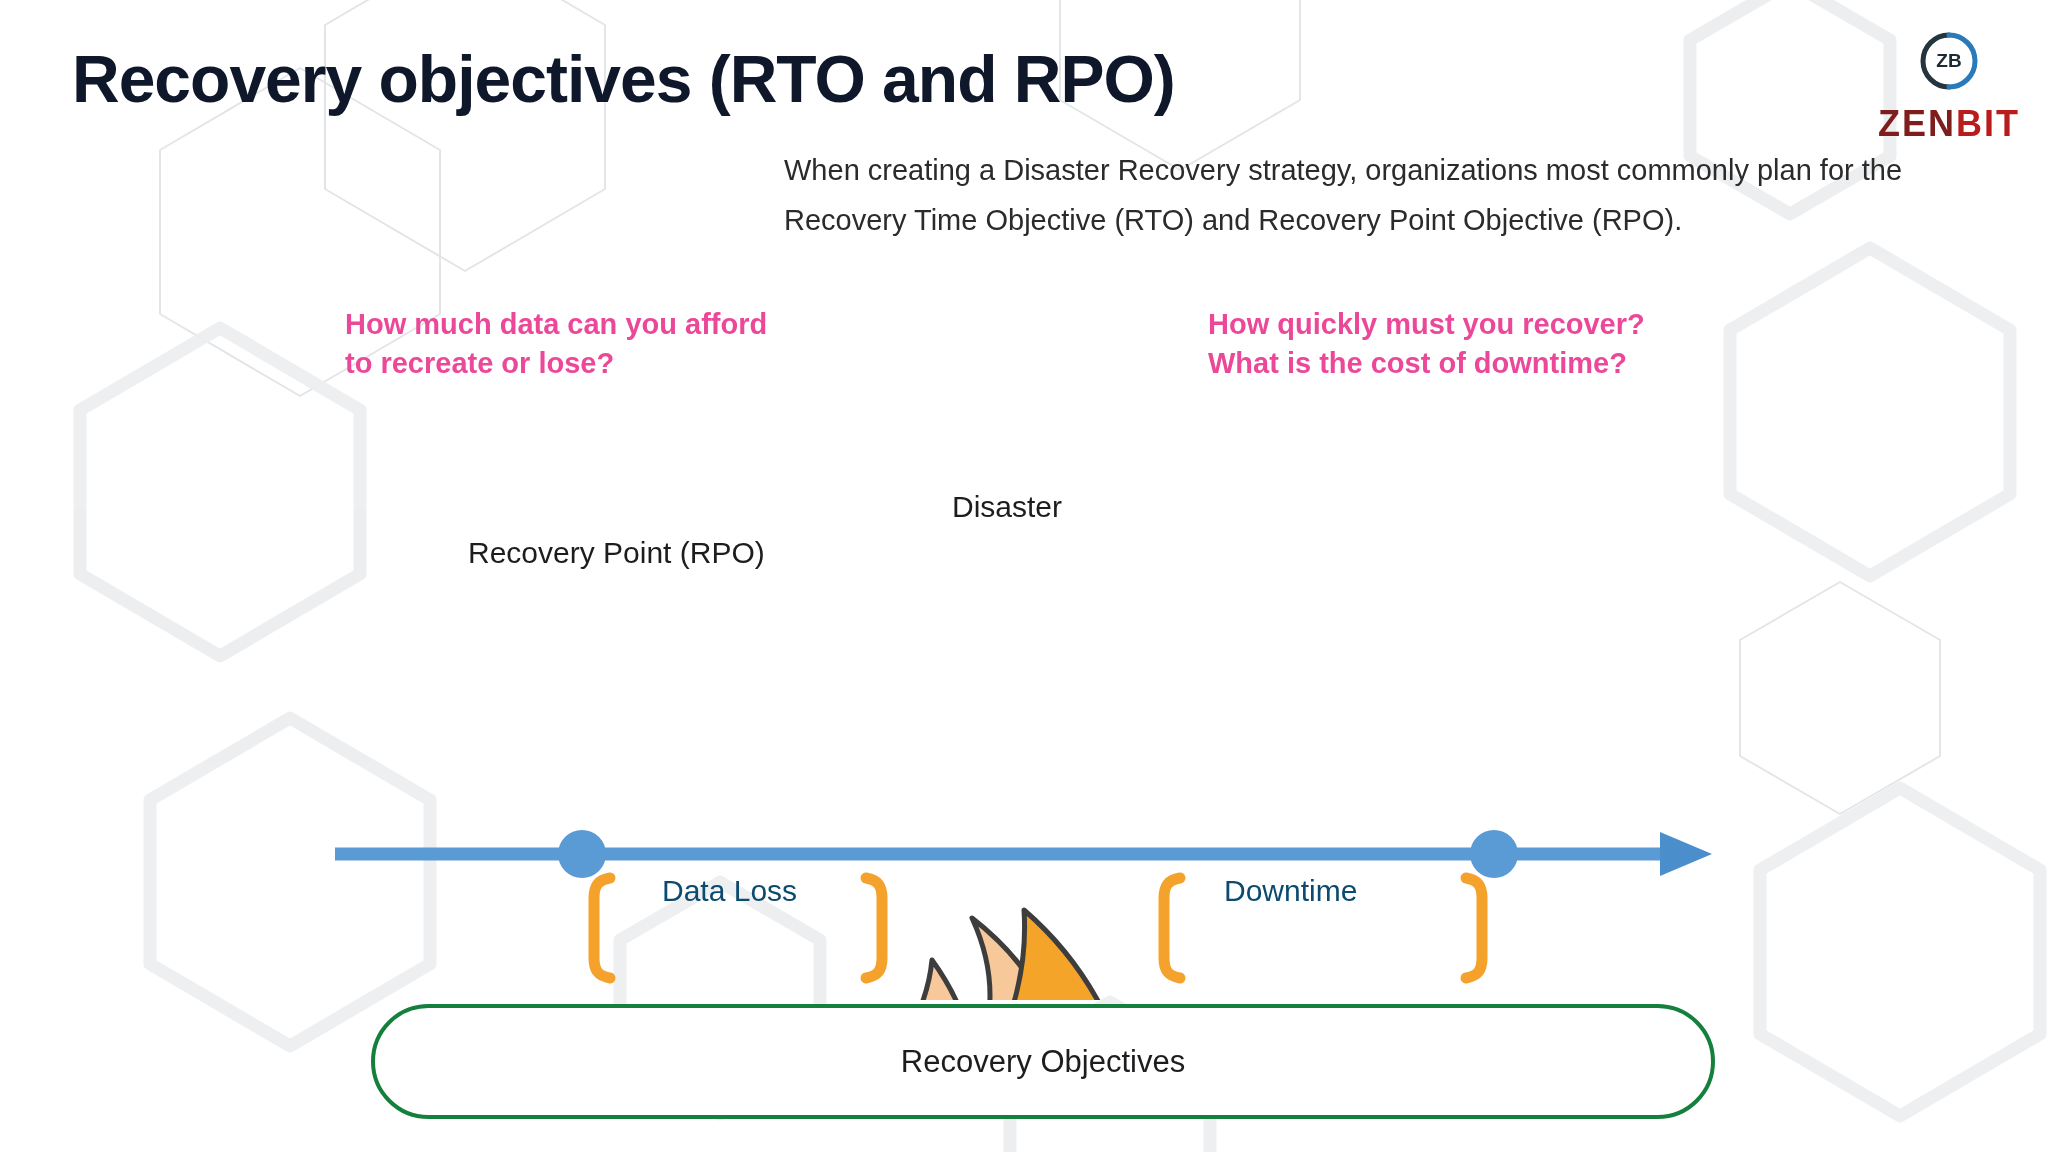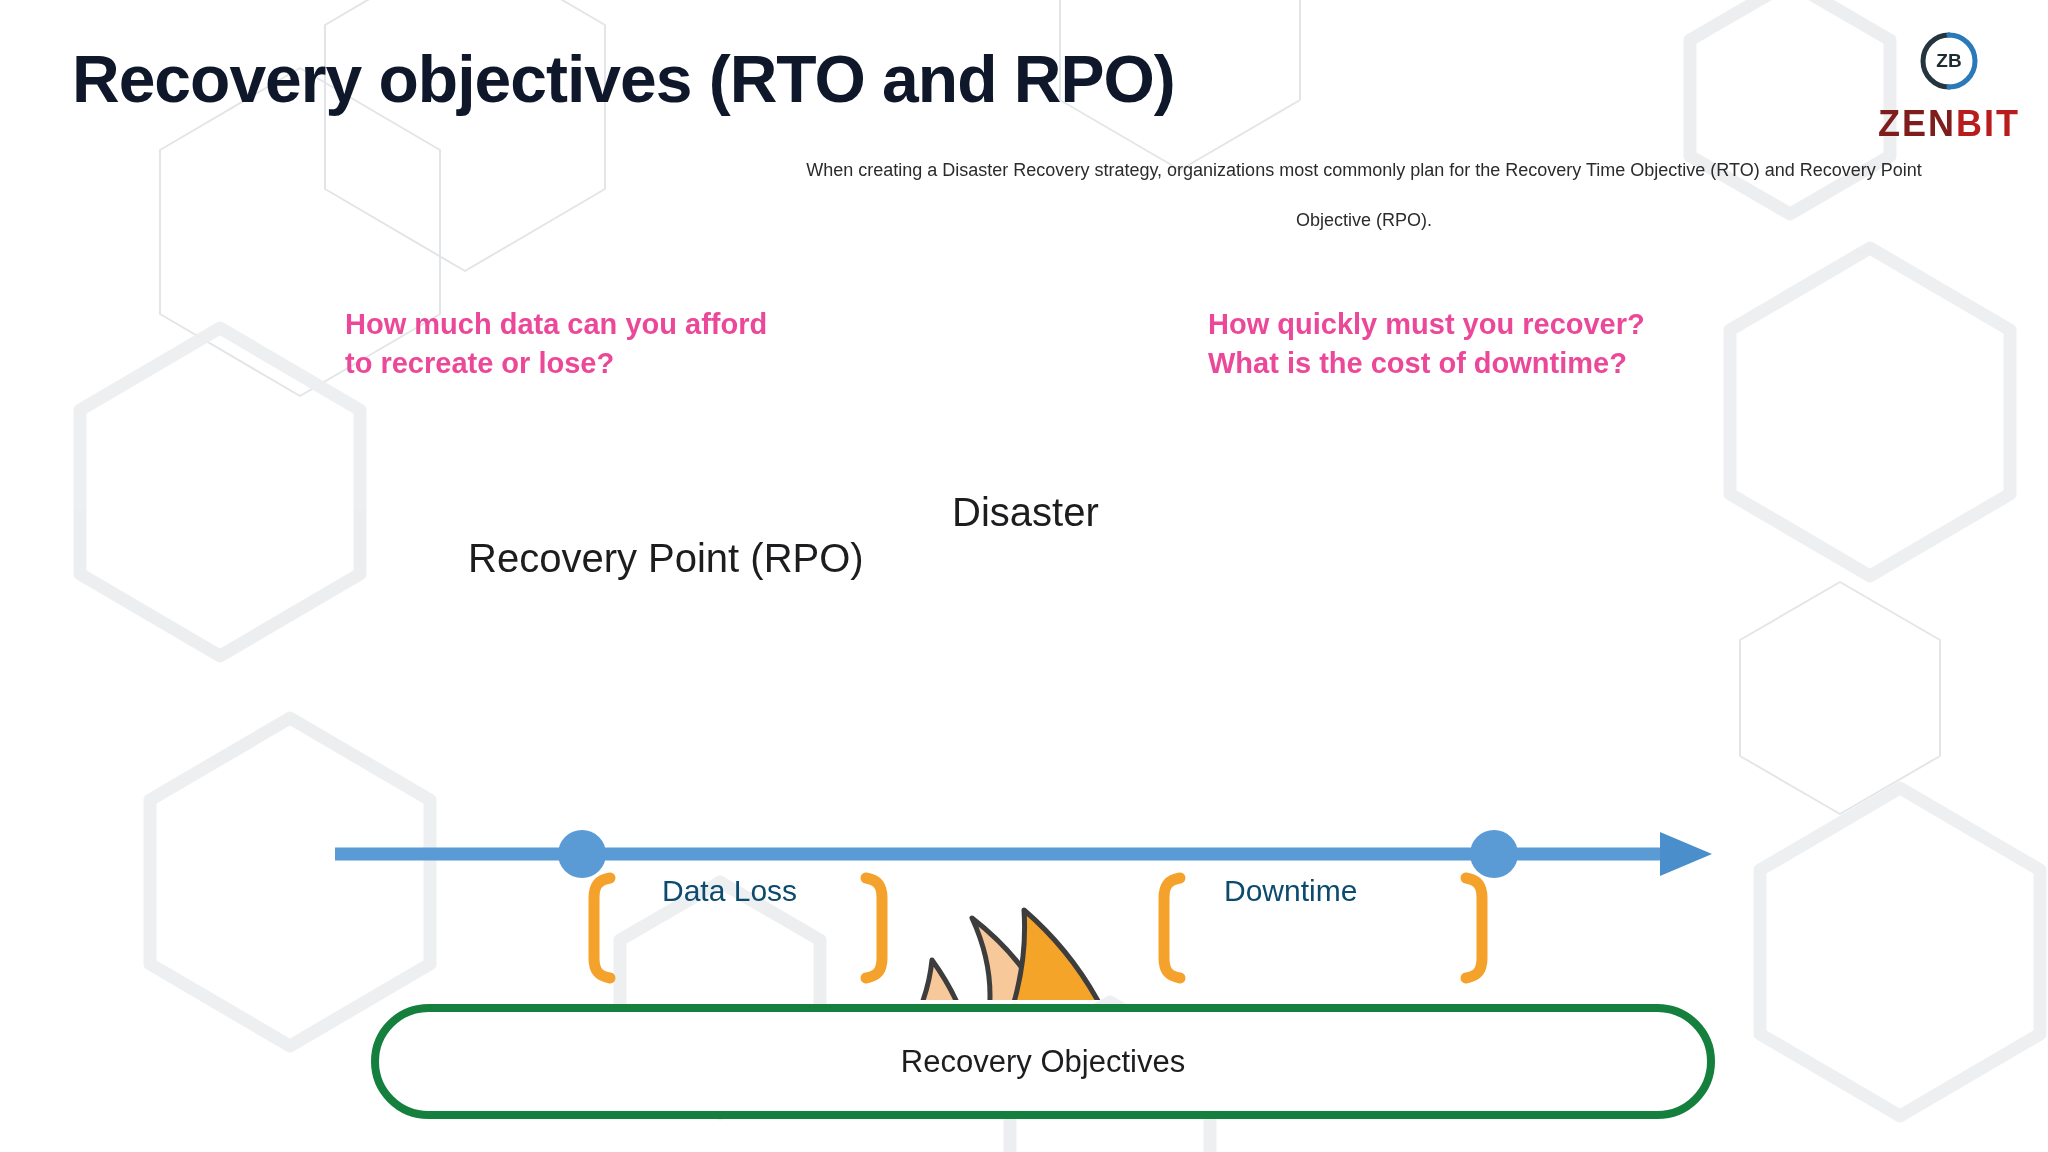--- a/index.html
+++ b/index.html
@@ -38,24 +38,23 @@
     letter-spacing: -1px;
     white-space: nowrap;
     margin-top: 15px;
   }
 
   #subtitle {
     position: absolute;
     left: 784px;
     top: 145px;
     width: 1160px;
-    font-size: 18px;
+    font-size: 29px;
     line-height: 50px;
     color: #2b2b2b;
-    text-align: center;
   }
 
   
   #logo {
     position: absolute;
     right: 28px;
     top: 32px;
     display: flex;
     align-items: center;
     gap: 13px;
@@ -101,21 +100,21 @@
   
   #diagram {
     position: absolute;
     left: 0;
     top: 440px;
     width: 2048px;
     height: 560px;
   }
   .diagram-label {
     position: absolute;
-    font-size: 40px;
+    font-size: 30px;
     color: #1d1d1f;
     white-space: nowrap;
   }
   #label-disaster     { left: 952px;  top: 490px; }
   #label-recovery-pt  { left: 468px;  top: 536px; }
   #label-recovery-tm  { left: 1249px; top: 566px; }
 
   .bracket-label {
     position: absolute;
     font-size: 30px;
@@ -125,21 +124,21 @@
   #label-data-loss { left: 662px;  top: 874px; }
   #label-downtime  { left: 1224px; top: 874px; }
 
   
   #recovery-objectives-box {
     position: absolute;
     left: 371px;
     top: 1004px;
     width: 1344px;
     height: 115px;
-    border: 8px solid #15803d;
+    border: 4px solid #15803d;
     border-radius: 58px;
     background: #ffffff;
     display: flex;
     align-items: center;
     justify-content: center;
     box-sizing: border-box;
   }
   #recovery-objectives-label {
     font-size: 31px;
     color: #1d1d1f;

